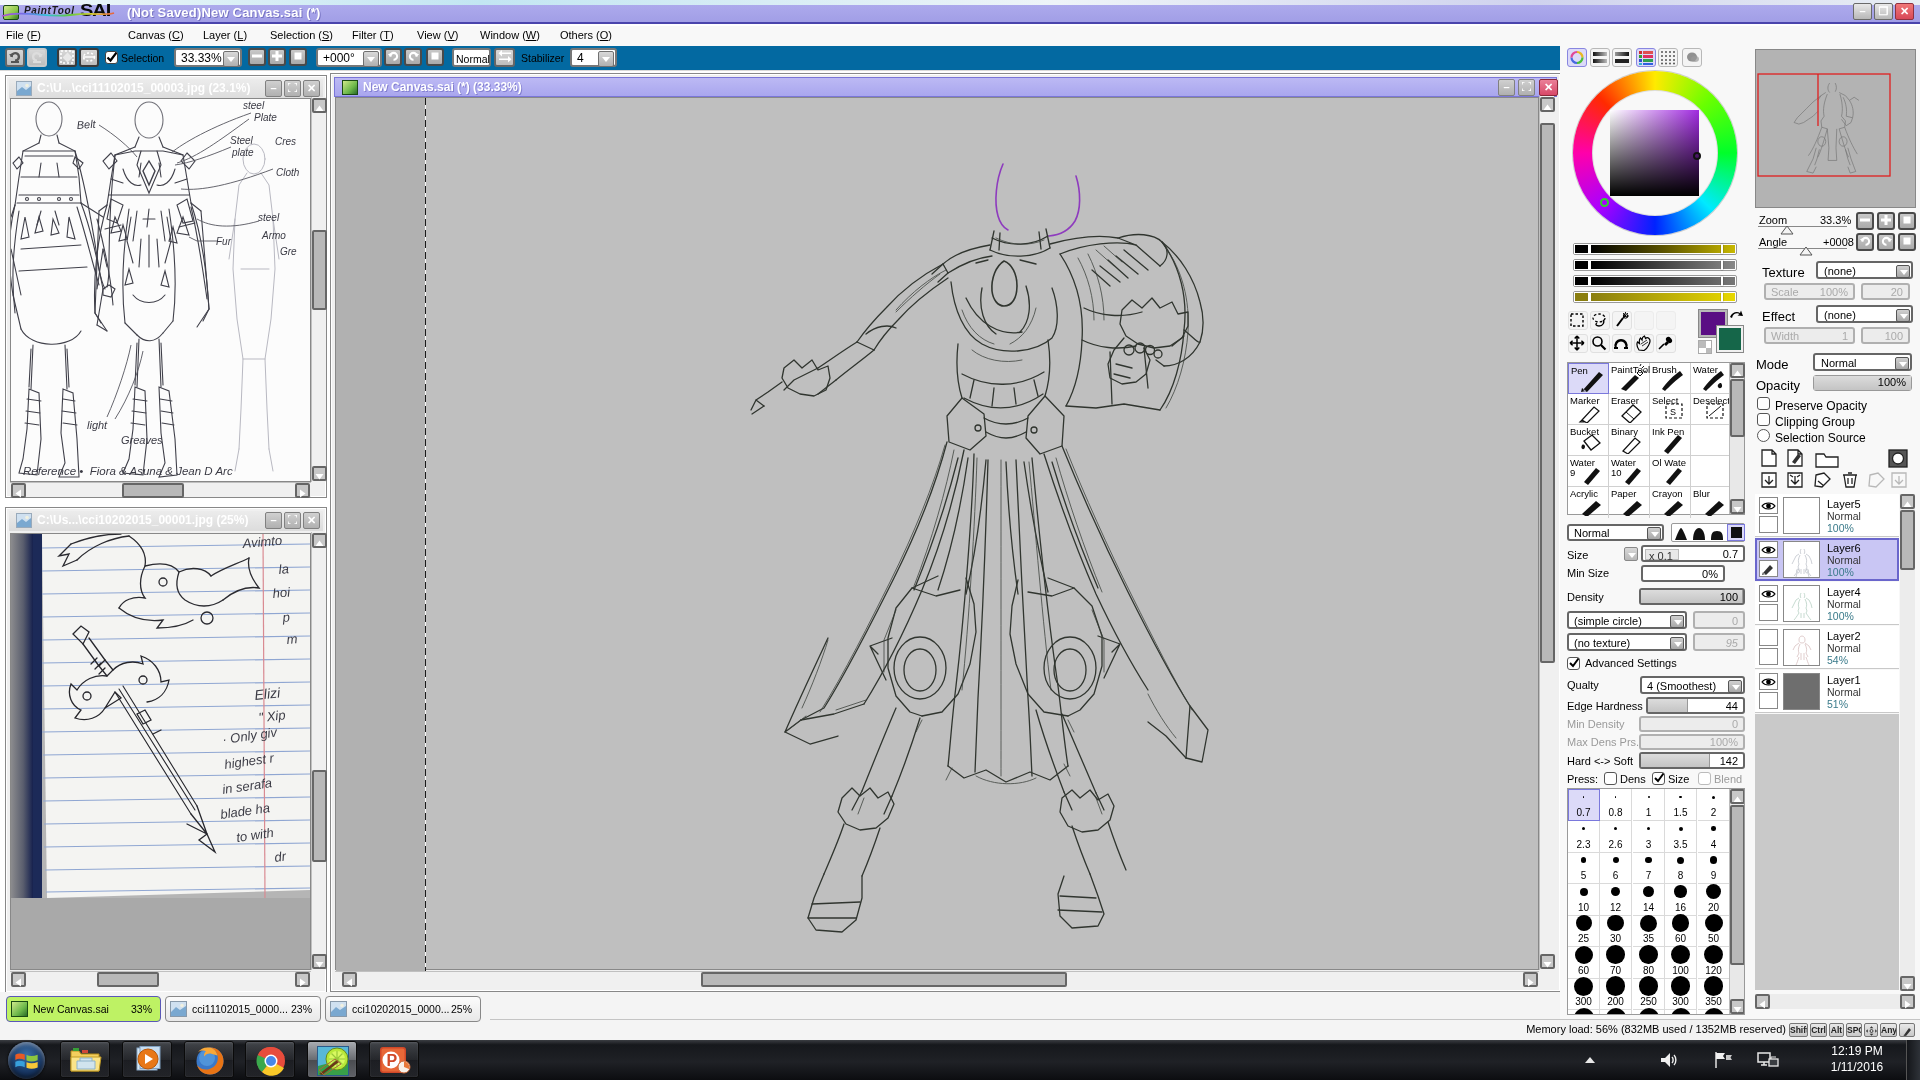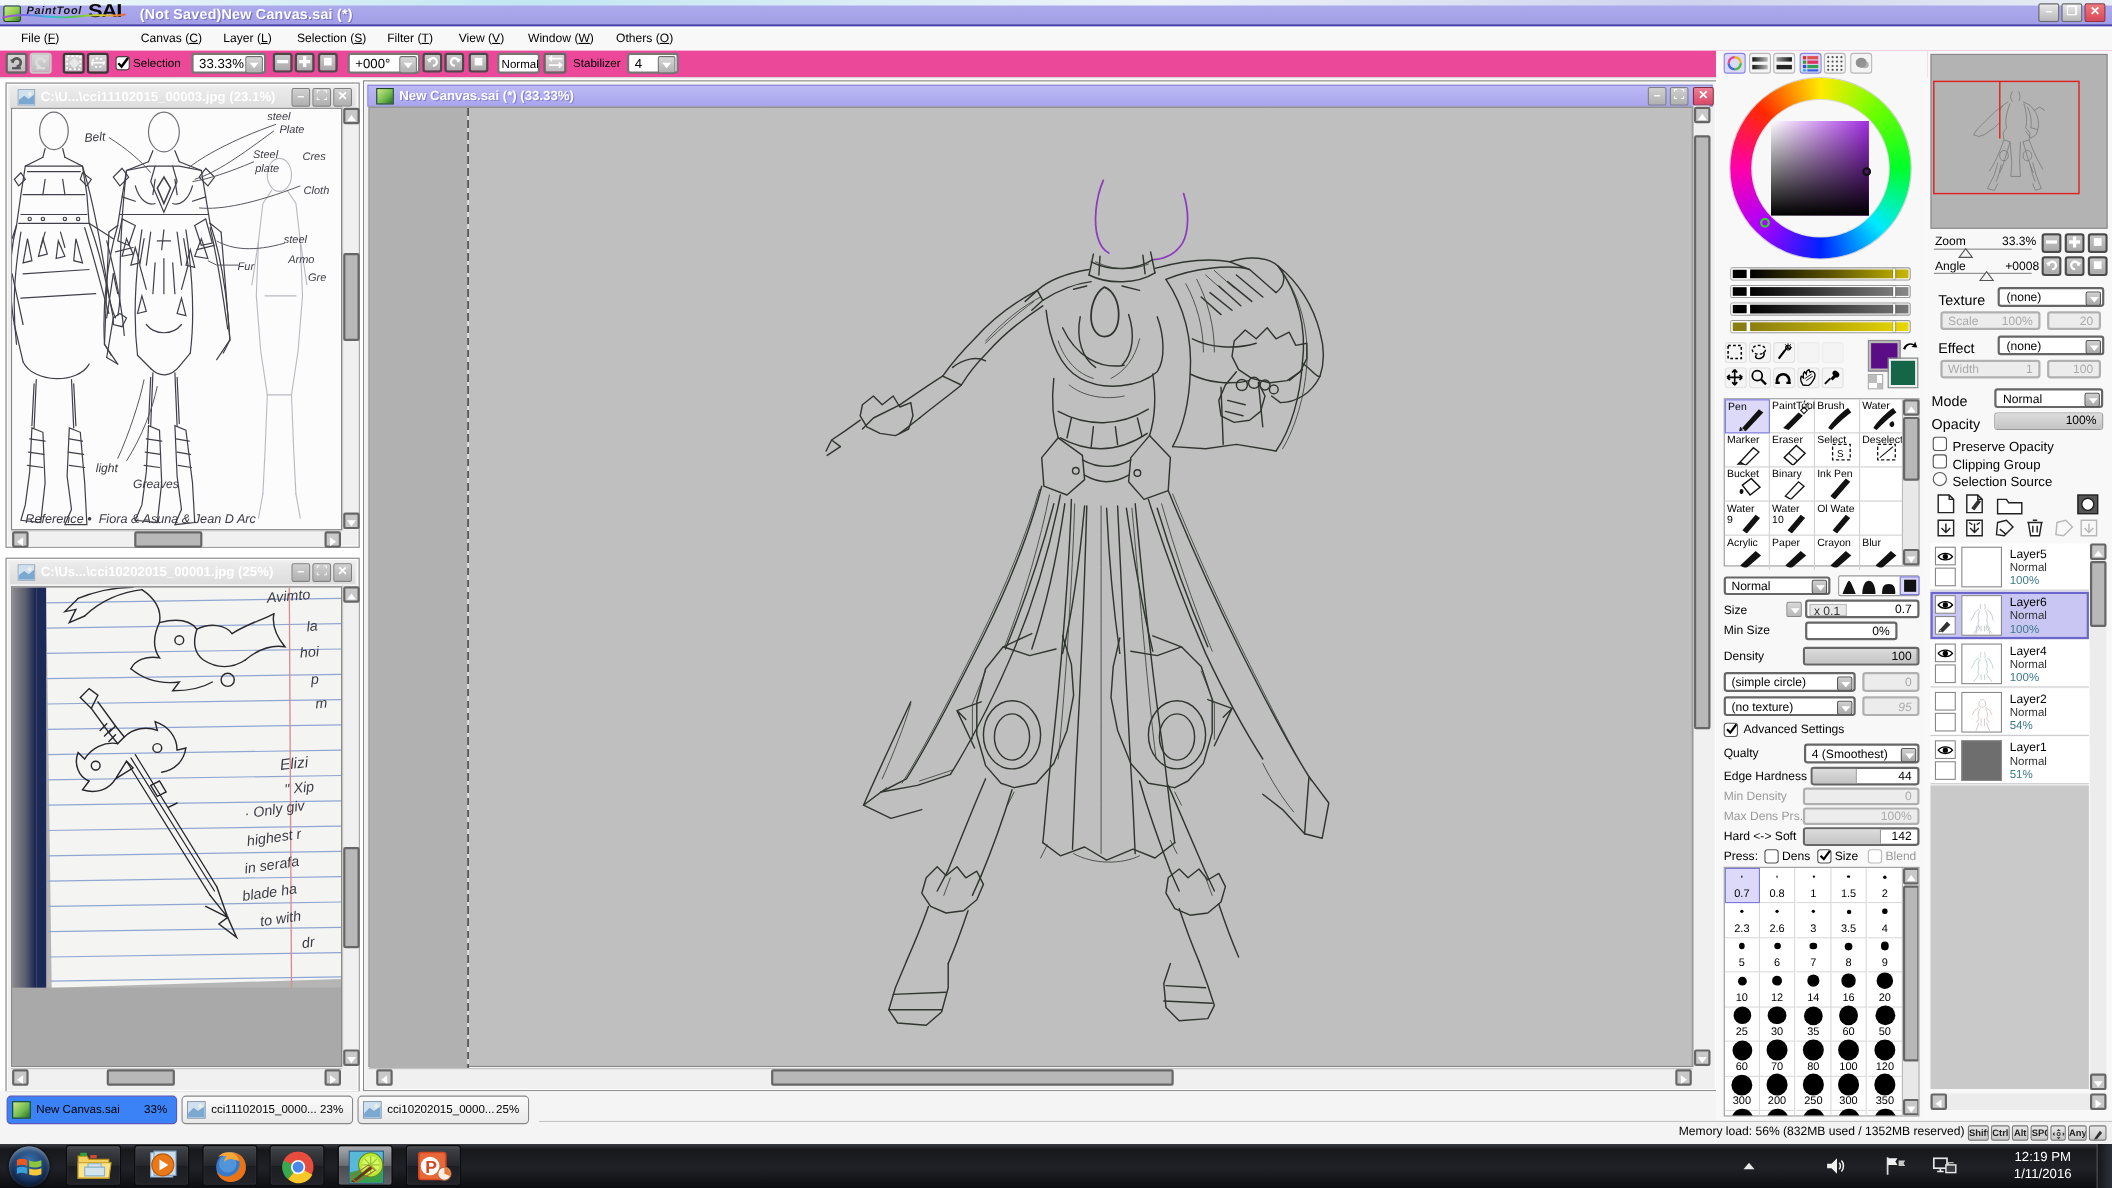--- a/index.html
+++ b/index.html
@@ -12,21 +12,21 @@
 #titlebar .tgrad { position:absolute; left:0; top:0; width:1920px; height:5px; background:linear-gradient(90deg,#f2f8fa,#c2e6f2 25%,#eef4f8 55%,#cfd2ee 80%,#e8eef4); }
 #title-text { position:absolute; left:127px; top:5px; font-size:13px; font-weight:bold; color:#fff; text-shadow:1px 1px 0 #7672c2; letter-spacing:0.2px; }
 .winbtn { position:absolute; top:3px; width:19px; height:17px; border:1px solid #6a6a6a; border-radius:2px; background:linear-gradient(#e8e8e8,#b8b8b8); color:#fff; font-size:11px; text-align:center; line-height:15px; font-weight:bold; }
 #btn-close-app { background:linear-gradient(#f07878,#d84858); border-color:#903040; }
 
 
 #menubar { left:0; top:26px; width:1920px; height:20px; background:#f8f8f8; font-size:11px; color:#000; }
 #menubar span { position:absolute; top:3px; }
 
 
-#toolbar { left:0; top:46px; width:1920px; height:25px; background:#ec4899; border-bottom:1px solid #d8d8d8; }
+#toolbar { left:0; top:46px; width:1920px; height:25px; background:#0369a1; border-bottom:1px solid #d8d8d8; }
 .tbtn { position:absolute; top:2px; width:20px; height:19px; background:linear-gradient(#d8d8d8,#bdbdbd); border:2px solid #666; border-radius:3px; text-align:center; line-height:13px; }
 .tbtn.dark { border-color:#3a3a3a; }
 .tbtn.sm { width:18px; height:18px; background:linear-gradient(#c8c8c8,#aaa); border-color:#4a4a4a; }
 .tbox { position:absolute; top:2px; height:19px; background:#fff; border:2px solid #777; border-radius:3px; font-size:12px; color:#000; padding:1px 5px; }
 .dbtn { position:absolute; width:16px; height:16px; background:linear-gradient(#d8d8d8,#b0b0b0); border:1px solid #707070; border-radius:2px; }
 .dbtn:after { content:""; position:absolute; left:3px; top:5px; border:4px solid transparent; border-top:5px solid #fff; }
 
 
 .fwin { position:absolute; background:#f0f0f0; border:1px solid #888; box-shadow:0 0 0 1px #fff inset; }
 .fwin .tbar { position:absolute; left:3px; top:3px; right:3px; height:20px; background:linear-gradient(#ececec,#dcdcdc); color:#fff; font-weight:bold; font-size:12px; }
@@ -65,21 +65,21 @@
 .lyr { position:absolute; left:3px; width:144px; height:43px; background:#fff; border-bottom:1px solid #c8c8c8; }
 .lyr .nm { position:absolute; left:72px; top:4px; font-size:11px; color:#000; }
 .lyr .md { position:absolute; left:72px; top:16px; font-size:10.5px; color:#333; }
 .lyr .op { position:absolute; left:72px; top:28px; font-size:10.5px; color:#3a7a8a; }
 .lyr .thumb { position:absolute; left:28px; top:3px; width:37px; height:37px; background:#fff; border:1px solid #888; }
 .eyebox { position:absolute; left:4px; top:3px; width:19px; height:17px; background:#fff; border:1px solid #888; }
 .eyebox2 { position:absolute; left:4px; top:22px; width:19px; height:17px; background:#fff; border:1px solid #888; }
 
 #bottombar { left:0; top:992px; width:1560px; height:48px; background:#f4f4f4; }
 .dtab { position:absolute; top:4px; height:26px; border:1px solid #888; border-radius:4px; background:linear-gradient(#fcfcfc,#e8e8e8); font-size:10.5px; }
-.dtab.active { background:#3b82f6; border-color:#5a58b8;padding-left:16px; }
+.dtab.active { background:#bef264; border-color:#5a58b8;padding-left:16px; }
 .dtab .di { position:absolute; left:4px; top:4px; width:17px; height:16px; background:#dce8f4; border:1px solid #89a; }
 #taskbar { left:0; top:1040px; width:1920px; height:40px; background:linear-gradient(#3a3d42 0%, #16181c 12%, #1f2126 55%, #0c0d10 100%); }
 .tkbtn { position:absolute; top:1px; width:50px; height:37px; border:1px solid #0a0a0a; border-radius:3px; background:linear-gradient(rgba(120,124,130,0.45), rgba(60,62,66,0.25) 50%, rgba(20,20,24,0.3) 52%, rgba(70,72,78,0.35)); box-shadow:inset 0 0 1px rgba(255,255,255,0.35); }
 .kbtn { position:absolute; top:1023px; height:14px; background:linear-gradient(#e8e8e8,#c8c8c8); border:1px solid #777; border-radius:2px; font-size:8.5px; color:#222; text-align:center; line-height:13px; font-weight:bold; overflow:hidden; }
 </style>
 </head>
 <body>
 <div id="root">
 
   <div class="abs" style="left:0;top:71px;width:1920px;height:921px;background:#fff;"></div>
@@ -104,21 +104,21 @@
         <path d="M2 12 C 25 6, 45 14, 70 11 S 105 12, 114 9" stroke="url(#rb)" stroke-width="1.8" fill="none"></path>
       </svg>
     </div>
     <div id="title-text">(Not Saved)New Canvas.sai (*)</div>
     <div class="winbtn" style="left:1853px;">–</div>
     <div class="winbtn" style="left:1874px;">❐</div>
     <div class="winbtn" id="btn-close-app" style="left:1895px;">✕</div>
   </div>
 
   <div class="abs" id="menubar">
-    <span style="left:19px;text-align:center;">File (<u>F</u>)</span>
+    <span style="left:6px;text-align:center;">File (<u>F</u>)</span>
     <span style="left:68px;margin-top:19px;">Edit (<u>E</u>)</span>
     <span style="left:128px;">Canvas (<u>C</u>)</span>
     <span style="left:203px;">Layer (<u>L</u>)</span>
     <span style="left:270px;">Selection (<u>S</u>)</span>
     <span style="left:352px;">Filter (<u>T</u>)</span>
     <span style="left:417px;">View (<u>V</u>)</span>
     <span style="left:480px;">Window (<u>W</u>)</span>
     <span style="left:560px;">Others (<u>O</u>)</span>
   </div>
 

